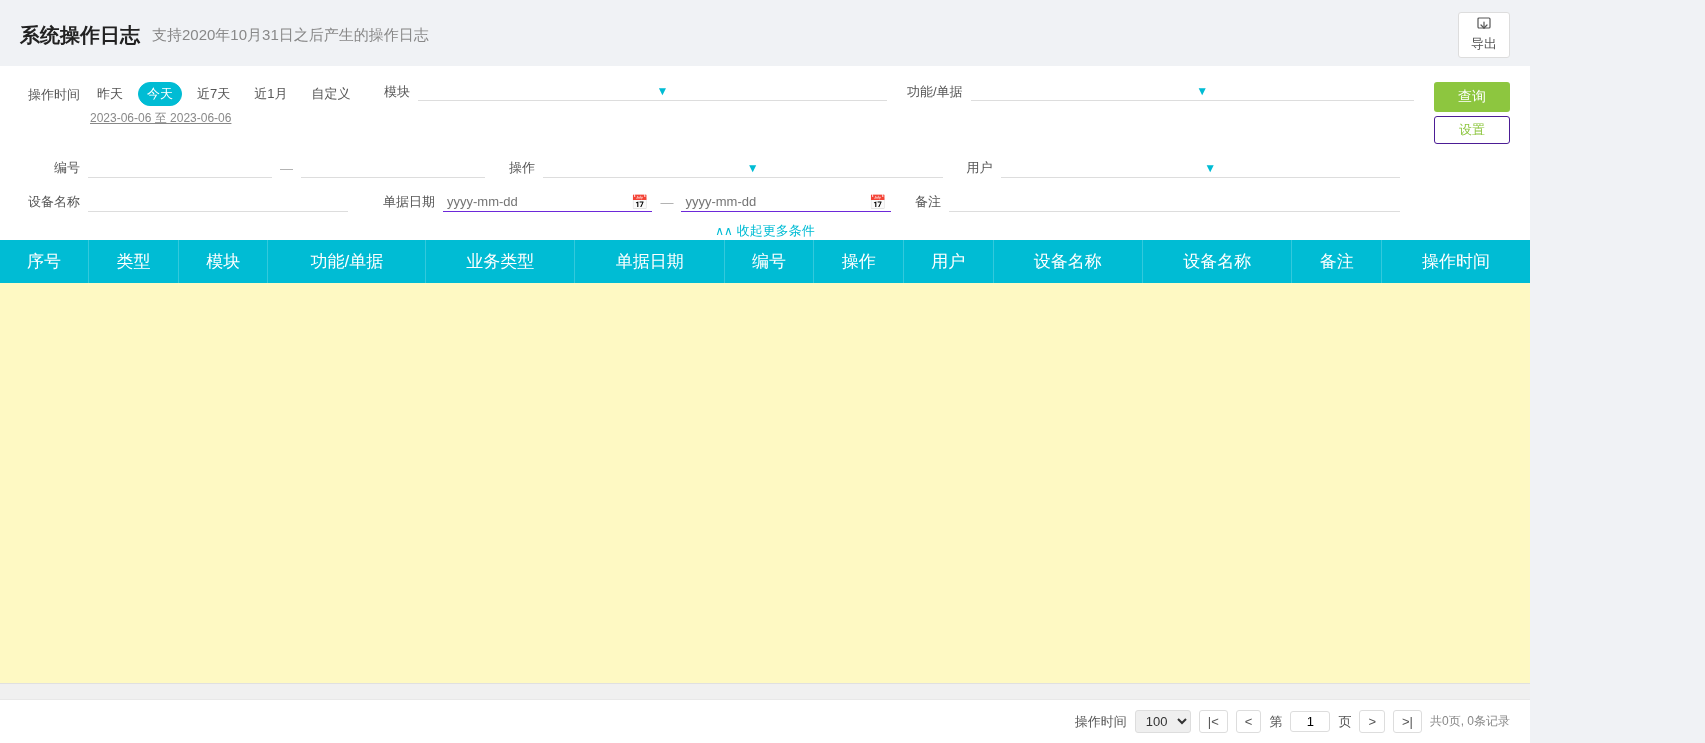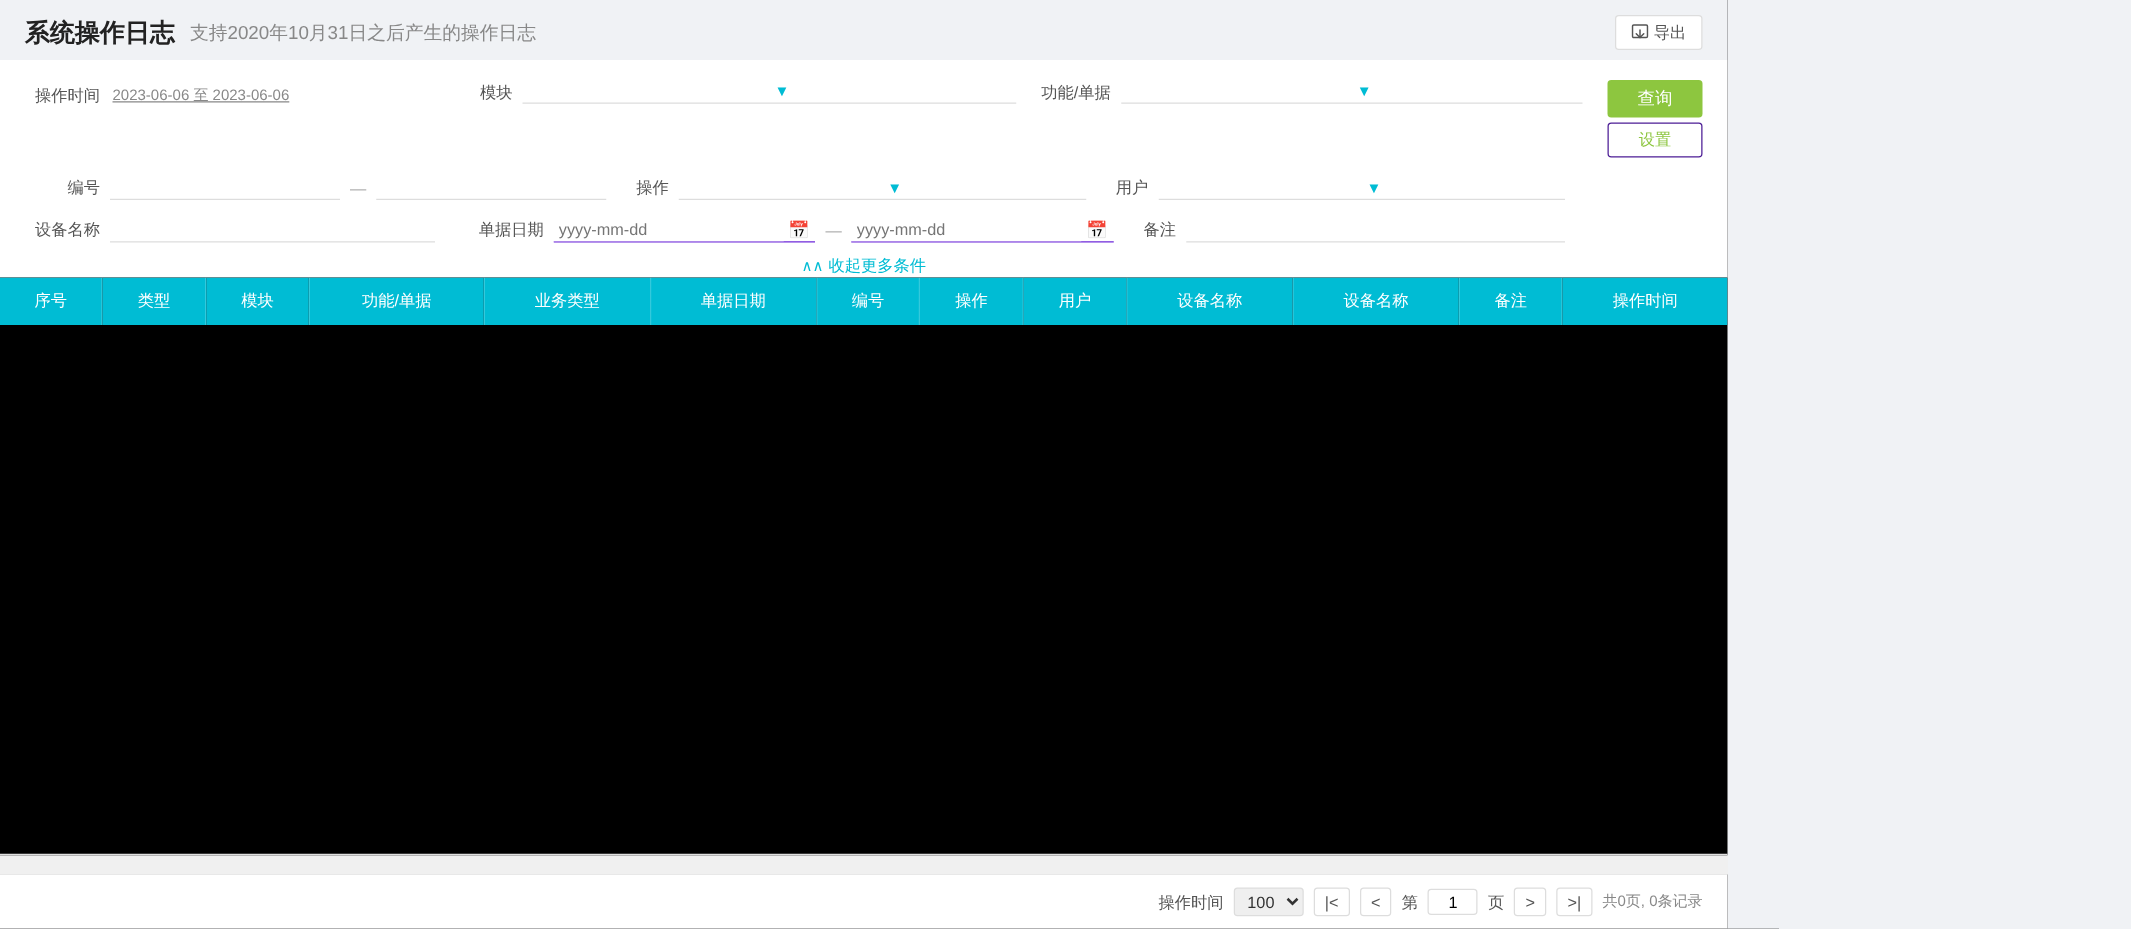--- a/index.html
+++ b/index.html
@@ -1,24 +1,24 @@
 <!DOCTYPE html>
 <html><head>
   <meta charset="utf-8">
   <style>
     * { box-sizing: border-box; margin: 0; padding: 0; }
     body { font-family: 'Microsoft YaHei', Arial, sans-serif; font-size: 13px; background: #f0f2f5; color: #333; }
 
-    .page-wrapper { width: 1382px; min-height: 743px; background: #000000; display: flex; flex-direction: column; }
+    .page-wrapper { width: 1530px; min-height: 743px; background: #fef9c3; display: flex; flex-direction: column; }
 
     
     .page-header { background: #f0f2f5; padding: 12px 20px 8px 20px; display: flex; align-items: center; justify-content: space-between; }
     .page-title { font-size: 20px; font-weight: bold; color: #222; }
     .page-subtitle { font-size: 15px; color: #888; margin-left: 12px; }
-    .export-btn { display: flex; align-items: center; gap: 4px; background: white; border: 1px solid #ddd; border-radius: 3px; padding: 4px 12px; cursor: pointer; color: #555; font-size: 13px; }
+    .export-btn { display: flex; align-items: center; gap: 4px; background: white; border: 1px solid #ddd; border-radius: 3px; padding: 4px 12px; cursor: pointer; color: #555; font-size: 13px; flex-direction: column; }
 
     .filter-label { color: #555; min-width: 60px; text-align: right; margin-right: 8px; flex-shrink: 0; }
 
     
     .time-filter { display: flex; flex-direction: column; }
     .time-btns { display: flex; align-items: center; gap: 6px; }
     .time-btn { padding: 2px 8px; border-radius: 12px; border: 1px solid transparent; cursor: pointer; font-size: 13px; background: transparent; color: #555; }
     .time-btn.active { background: #00bcd4; color: white; border-color: #00bcd4; border-radius: 12px; }
     .time-range { font-size: 12px; color: #888; margin-top: 4px; padding-left: 2px; text-decoration: underline; }
 
@@ -44,21 +44,21 @@
 
     
     .action-btns { display: flex; flex-direction: column; gap: 4px; border-radius: 27px; }
     .query-btn { background: #8dc63f; color: white; border: none; border-radius: 3px; padding: 6px 24px; font-size: 14px; cursor: pointer; }
     .settings-btn { background: white; color: #8dc63f; border: 1px solid #4c1d95; border-radius: 3px; padding: 4px 20px; font-size: 13px; cursor: pointer; }
 
     
     .table-wrapper { flex: 1; overflow: auto; }
     table { width: 100%; border-collapse: collapse; }
     thead tr { background: #00bcd4; }
-    thead th { color: white; padding: 10px 8px; font-size: 13px; font-weight: normal; text-align: center; border-right: 1px solid rgba(255,255,255,0.2); white-space: nowrap; }
+    thead th { color: white; padding: 10px 8px; font-size: 17px; font-weight: normal; text-align: center; border-right: 1px solid rgba(255,255,255,0.2); white-space: nowrap; }
     thead th:last-child { border-right: none; }
 
     
     .page-footer { background: white; border-top: 1px solid #e8e8e8; padding: 10px 20px; display: flex; align-items: center; justify-content: flex-end; gap: 8px; }
     .footer-label { color: #555; }
     .page-size-select { border: 1px solid #ddd; border-radius: 3px; padding: 2px 6px; font-size: 13px; cursor: pointer; color: #333; }
     .pager-btn { background: white; border: 1px solid #ddd; border-radius: 3px; padding: 3px 8px; cursor: pointer; color: #555; font-size: 13px; }
     .pager-text { color: #555; }
     .page-num-input { border: 1px solid #ddd; border-radius: 3px; padding: 2px 6px; width: 40px; text-align: center; font-size: 13px; }
     .total-text { color: #888; font-size: 12px; }
@@ -90,20 +90,27 @@
     </button>
   </div>
 
   <div class="filter-section">
 
     <div style="display:flex; align-items:flex-start; margin-bottom:14px; gap:20px;">
 
       <div style="display:flex; align-items:flex-start; min-width:340px;">
         <span class="filter-label" style="padding-top:4px;">操作时间</span>
         <div class="time-filter">
+          <div class="time-btns">
+            <button class="time-btn">昨天</button>
+            <button class="time-btn active">今天</button>
+            <button class="time-btn">近7天</button>
+            <button class="time-btn">近1月</button>
+            <button class="time-btn">自定义</button>
+          </div>
           <div class="time-range">2023-06-06 至 2023-06-06</div>
         </div>
       </div>
 
       <div style="display:flex; align-items:center; flex:1;">
         <span class="filter-label" style="min-width:30px; margin-right:8px;">模块</span>
         <div class="filter-select" style="flex:1;">
           <span></span>
           <span class="arrow">▼</span>
         </div>

